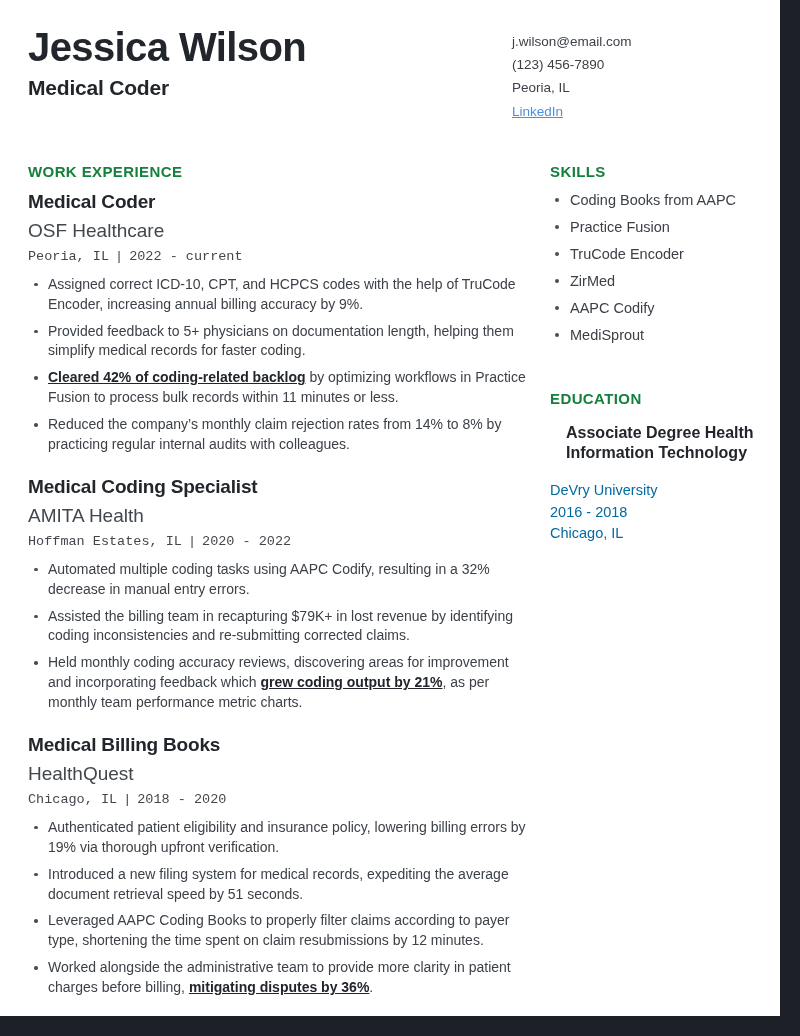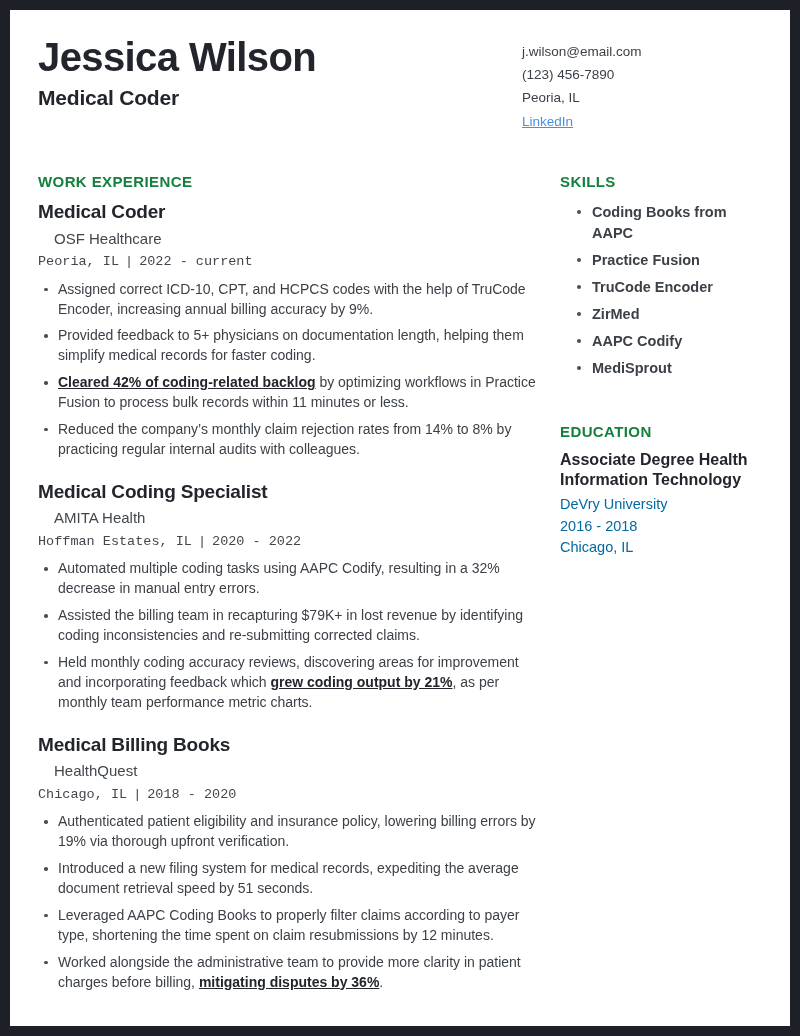--- a/index.html
+++ b/index.html
@@ -12,21 +12,20 @@
     height: 1036px;
     font-family: "Liberation Sans", sans-serif;
     -webkit-font-smoothing: antialiased;
   }
 
   .page-frame {
     box-sizing: border-box;
     width: 800px;
     height: 1036px;
     background: #1d2127;
-    padding: 10px;
   }
   .page {
     box-sizing: border-box;
     width: 780px;
     height: 1016px;
     background: #ffffff;
     padding: 22px 28px 10px 28px;
     overflow: hidden;
     position: relative;
   }
@@ -90,23 +89,23 @@
   .job + .job { margin-top: 20px; }
   .job-title {
     font-size: 19px;
     font-weight: 700;
     color: #22262c;
     letter-spacing: -0.2px;
     margin: 0;
     line-height: 1.25;
   }
   .job-company {
-    font-size: 15px;
+    font-size: 19px;
     color: #42474e;
-    margin: 5px 0 0 16px;
+    margin: 5px 0 0 0;
     line-height: 1.3;
   }
   .job-meta {
     font-size: 13.5px;
     color: #42474e;
     margin: 5px 0 0 0;
     line-height: 1.3;
     font-family: Liberation Mono, monospace;
   }
   .job-meta .sep { padding: 0 6px; }
@@ -136,23 +135,22 @@
   }
   .hl {
     font-weight: 700;
     color: #22262c;
     text-decoration: underline;
   }
 
   
   ul.skills {
     list-style: none;
-    margin: 12px;
+    margin: 0;
     padding: 0;
-    font-weight: bold;
   }
   ul.skills > li {
     position: relative;
     padding-left: 20px;
     margin-bottom: 6px;
     font-size: 14.5px;
     line-height: 1.45;
     color: #3c4148;
   }
   ul.skills > li:before {
@@ -166,21 +164,21 @@
     background: #4a4f56;
   }
 
   
   .edu-block { margin-top: 0; }
   .edu-degree {
     font-size: 16px;
     font-weight: 700;
     color: #22262c;
     line-height: 1.28;
-    margin: 0;
+    margin: 16px;
   }
   .edu-line {
     font-size: 14.5px;
     color: #0369a1;
     line-height: 1.5;
     margin: 0;
   }
   .edu-school { margin-top: 3px; }
   .side-section-gap { margin-top: 44px; }
 </style>

